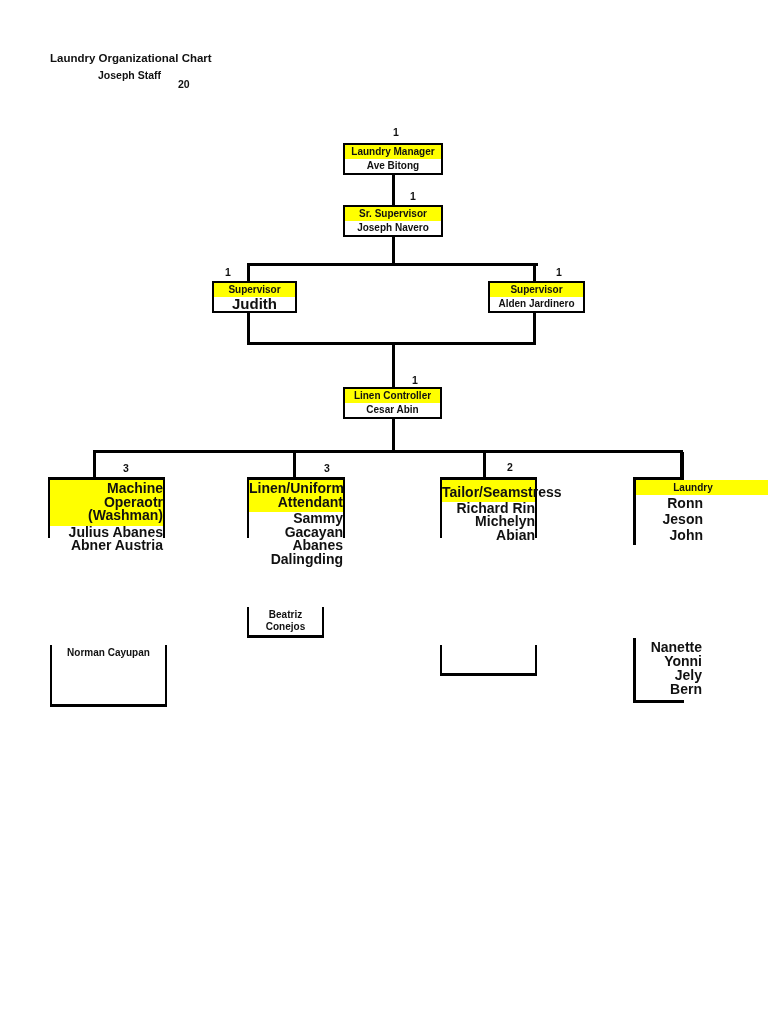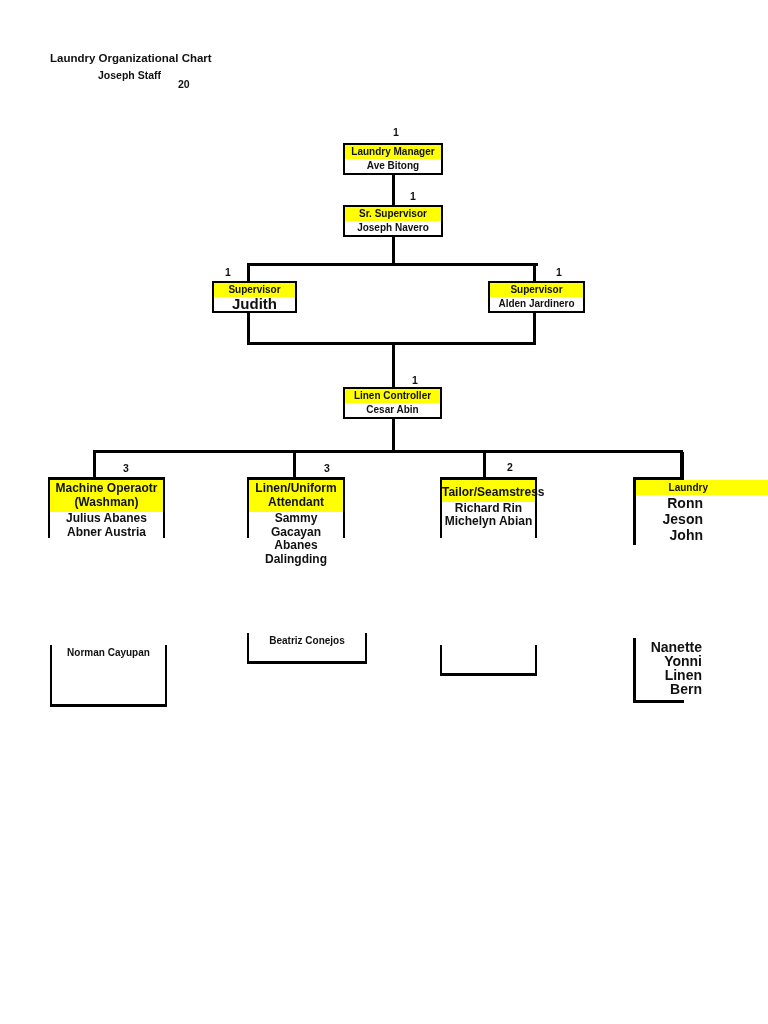--- a/index.html
+++ b/index.html
@@ -8,30 +8,30 @@
   .conn { position:absolute; background:#000; }
   .hdr-title { position:absolute; left:50px; top:52px; font-size:11.5px; font-weight:700; }
   .hdr-label { position:absolute; left:98px; top:69px; font-size:10.5px; font-weight:700; }
   .hdr-value { position:absolute; left:178px; top:69px; font-size:10.5px; font-weight:700;margin-top:9px; }
   .node { position:absolute; border:2.5px solid #000; background:#fff; text-align:center;
           font-weight:700; font-size:10px; line-height:13px; overflow:hidden; }
   .node-title { background:#ffff00; height:14px; line-height:14px;text-align:center; }
   .node-name  { height:14px; line-height:13.5px; background:#fff; }
   .count { position:absolute; width:14px; text-align:center; font-weight:700; font-size:10.5px; }
   .col-box { position:absolute; border:2.5px solid #000; border-top-width:3px; border-bottom:none;
-             background:#fff; text-align:center; font-weight:700; font-size:12px; }
+             background:#fff; text-align:right; font-weight:700; font-size:14px; }
   .col-title { background:#ffff00; line-height:13.5px; padding:2px 0 3px 0; }
   .col-title.single { padding:6px 0 2px 0; }
   .col-name { line-height:13.5px; }
   .open-box { position:absolute; border:2.5px solid #000; border-top:none; border-bottom-width:3px;
               background:#fff; text-align:center; font-weight:700; font-size:10px; }
   .open-box .line1 { padding-top:2px; line-height:12px; }
   .clip-names { position:absolute; text-align:right; font-weight:700; font-size:14px; }
   .yellow-band { position:absolute; background:#ffff00; }
-  .band-title { position:absolute; text-align:right; font-weight:700; font-size:10px; line-height:15px; }
+  .band-title { position:absolute; text-align:center; font-weight:700; font-size:10px; line-height:15px;margin-left:21px; }
 </style>
 </head>
 <body>
 
 <div class="hdr-title">Laundry Organizational Chart</div>
 <div class="hdr-label">Joseph Staff</div>
 <div class="hdr-value">20</div>
 
 <div class="count" style="left:389px;top:126px;">1</div>
 <div class="node" style="left:343px;top:143px;width:100px;height:32px;">
@@ -110,25 +110,25 @@
 <div class="band-title" style="left:636px;top:480px;width:72px;">Laundry</div>
 <div class="clip-names" style="left:630px;top:495px;width:73px;line-height:16px;">
   <div>Ronn</div>
   <div>Jeson</div>
   <div>John</div>
 </div>
 
 <div class="open-box" style="left:50px;top:645px;width:117px;height:62px;">
   <div class="line1">Norman Cayupan</div>
 </div>
-<div class="open-box" style="left:247px;top:633px;width:120px;height:31px;">
+<div class="open-box" style="left:247px;top:607px;width:77px;height:31px;">
   <div class="line1">Beatriz Conejos</div>
 </div>
 <div class="open-box" style="left:440px;top:645px;width:97px;height:31px;"></div>
 
 <div class="conn" style="left:633px;top:638px;width:2.5px;height:65px;"></div>
 <div class="conn" style="left:633px;top:700px;width:51px;height:3.3px;"></div>
 <div class="clip-names" style="left:630px;top:640px;width:72px;line-height:14px;">
   <div>Nanette</div>
   <div>Yonni</div>
-  <div>Linen</div>
+  <div>Jely</div>
   <div>Bern</div>
 </div>
 
 </body></html>

